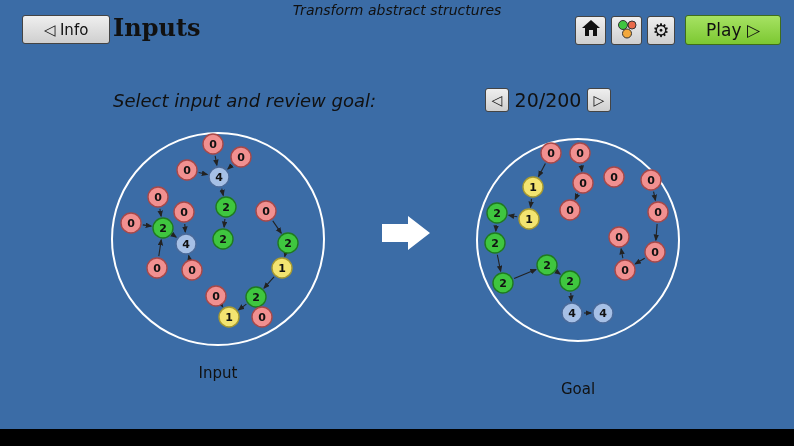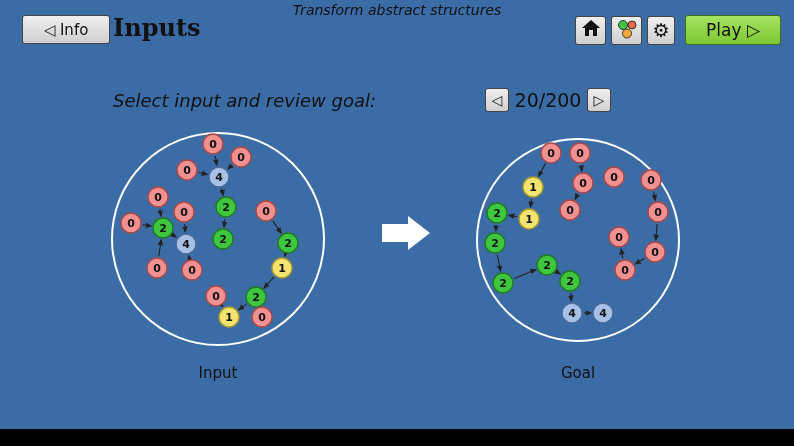--- a/index.html
+++ b/index.html
@@ -28,21 +28,21 @@
   .instruction{position:absolute;left:113px;top:90px;font-size:18px;font-style:italic;}
   .pager-btn{width:24px;height:24px;font-size:14px;}
   .pager-prev{left:485px;top:88px;}
   .pager-next{left:587px;top:88px;}
   .pager-value{position:absolute;left:512px;top:89px;width:72px;text-align:center;font-size:19px;}
   .graph{position:absolute;width:230px;height:230px;}
   .graph-input{left:103px;top:127px;}
   .graph-goal{left:463px;top:128px;}
   .caption{position:absolute;width:230px;text-align:center;font-size:15px;top:364px;}
   .caption-input{left:103px;}
-  .caption-goal{left:463px;}
+  .caption-goal{left:463px;margin-top:16px;}
   .arrow{position:absolute;left:382px;top:216px;}
   .bottom-bar{position:absolute;left:0;bottom:0;width:100%;height:17px;background:#000;}
 </style>
 </head>
 <body>
 
 <div>
 
   <div class="subtitle">Transform abstract structures</div>
 

